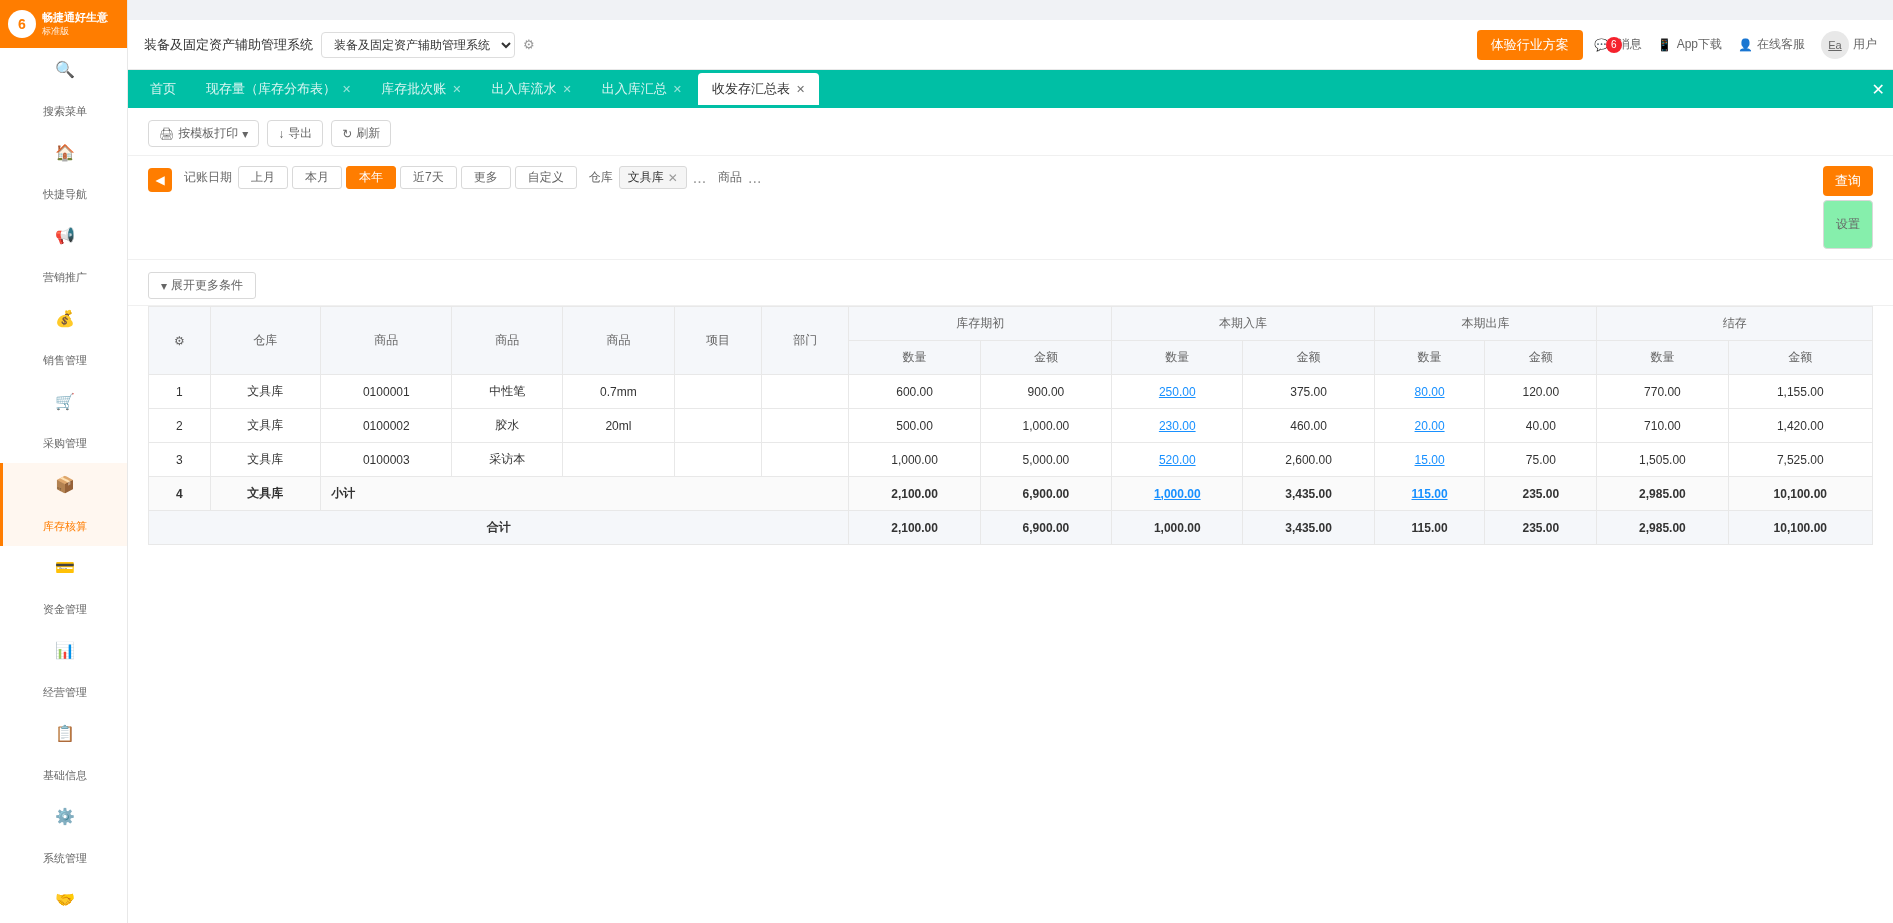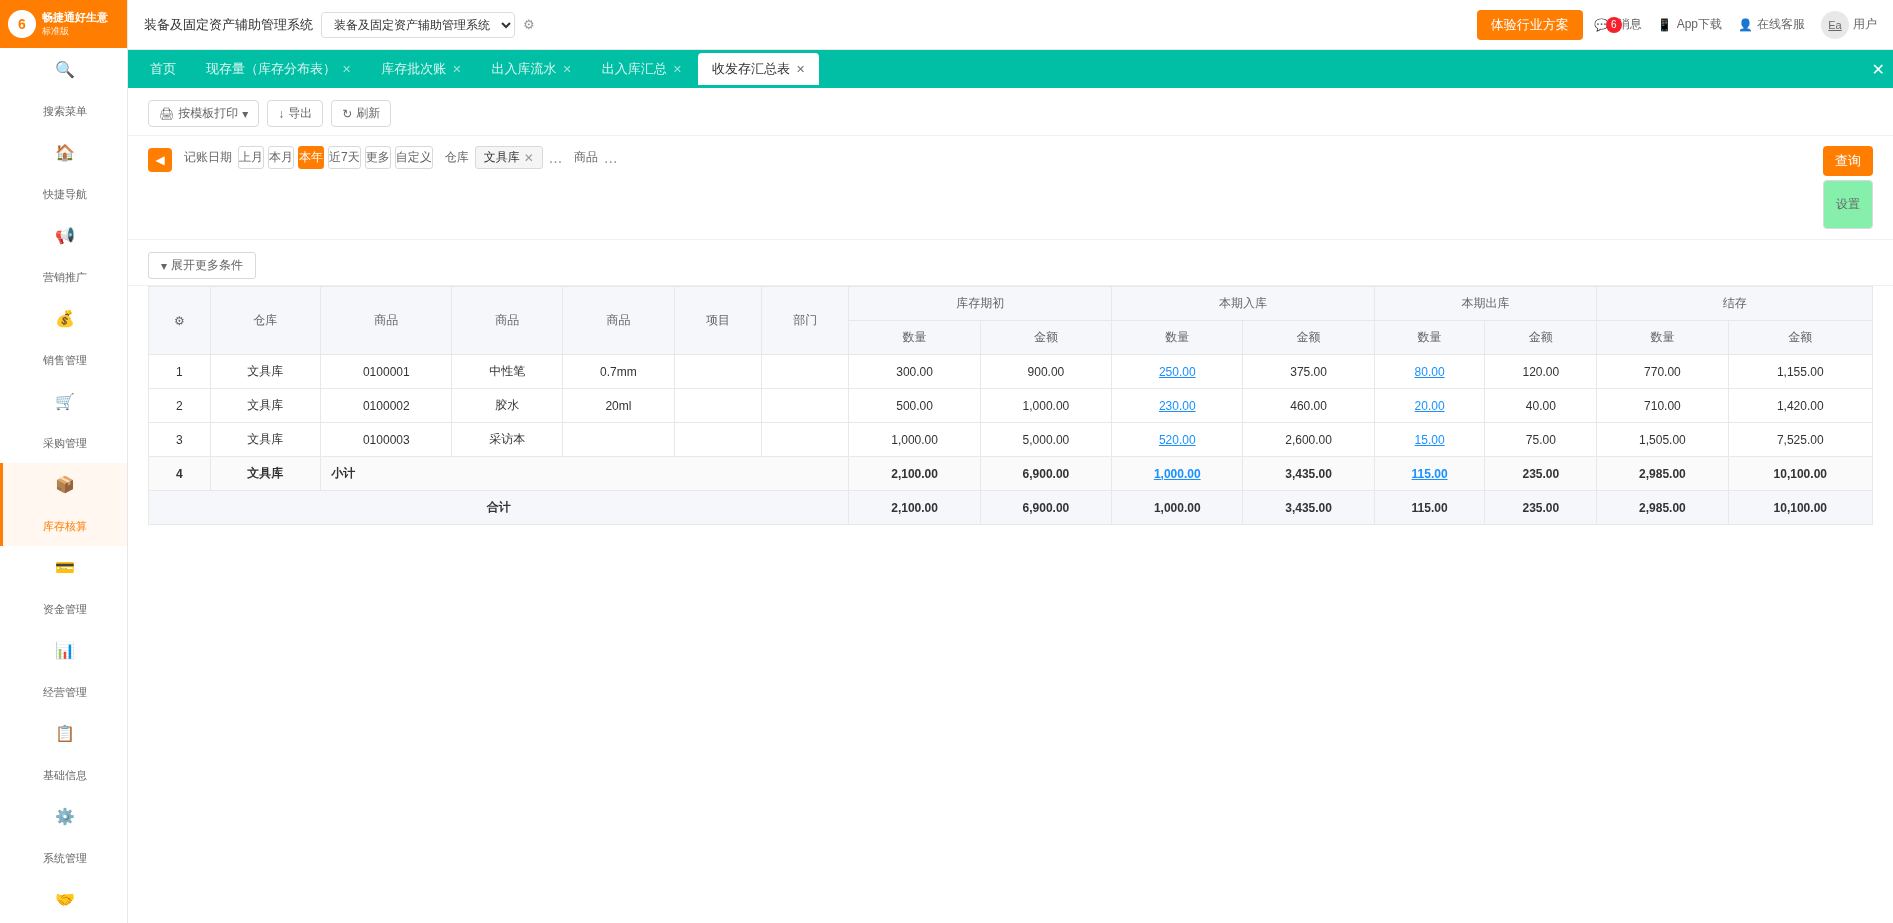--- a/index.html
+++ b/index.html
@@ -11,21 +11,21 @@
     .sidebar-logo-icon { width: 28px; height: 28px; background: #fff; border-radius: 50%; display: flex; align-items: center; justify-content: center; color: #ff7d00; font-weight: bold; font-size: 14px; }
     .sidebar-item { display: flex; flex-direction: column; align-items: center; padding: 12px 8px; cursor: pointer; color: #666; gap: 4px; border-left: 3px solid transparent; }
     .sidebar-item.active { background: #fff7f0; color: #ff7d00; border-left-color: #ff7d00; }
     .sidebar-item-icon { font-size: 16px; }
     .sidebar-item-label { font-size: 11px; text-align: left; margin-top: 21px; }
 
     
     .main { flex: 1; display: flex; flex-direction: column; overflow: hidden; }
 
     
-    .topbar { height: 50px; background: #fff; display: flex; align-items: center; padding: 0 16px; border-bottom: 1px solid #e8e8e8; gap: 12px; }
+    .topbar { height: 50px; background: #fff; display: flex; align-items: center; padding: 0 16px; border-bottom: 1px solid #e8e8e8; gap: 12px; margin-top: 20px; }
     .topbar-title { font-size: 13px; color: #333; flex: 1; display: flex; align-items: center; gap: 8px; }
     .topbar-select { border: 1px solid #ddd; padding: 4px 8px; border-radius: 4px; font-size: 12px; color: #333; background: #fff; }
     .topbar-btn-experience { background: #ff7d00; color: #fff; border: none; padding: 6px 14px; border-radius: 4px; cursor: pointer; font-size: 13px; }
     .topbar-actions { display: flex; align-items: center; gap: 16px; color: #666; font-size: 12px; }
     .topbar-action { display: flex; align-items: center; gap: 4px; cursor: pointer; }
     .badge { background: #f5222d; color: #fff; border-radius: 50%; width: 16px; height: 16px; font-size: 10px; display: flex; align-items: center; justify-content: center; }
     .user-avatar { width: 28px; height: 28px; background: #e8e8e8; border-radius: 50%; display: flex; align-items: center; justify-content: center; font-size: 11px; color: #666; text-decoration: underline; }
 
     
     .tabbar { background: #00bfa5; display: flex; align-items: center; height: 38px; padding: 0 8px; gap: 2px; }
@@ -43,21 +43,21 @@
     .page-title { font-size: 15px; font-weight: bold; color: #333; }
     .page-header-actions { display: flex; gap: 8px; align-items: center; }
     .btn-template { border: 1px solid #d9d9d9; background: #fff; padding: 4px 10px; border-radius: 4px; cursor: pointer; font-size: 12px; color: #666; display: flex; align-items: center; gap: 4px; }
     .btn-export { border: 1px solid #d9d9d9; background: #fff; padding: 4px 10px; border-radius: 4px; cursor: pointer; font-size: 12px; color: #666; display: flex; align-items: center; gap: 4px; }
     .btn-refresh { border: 1px solid #d9d9d9; background: #fff; padding: 4px 10px; border-radius: 4px; cursor: pointer; font-size: 12px; color: #666; display: flex; align-items: center; gap: 4px; }
     .filter-toggle { width: 24px; height: 24px; background: #ff7d00; color: #fff; border-radius: 4px; display: flex; align-items: center; justify-content: center; cursor: pointer; flex-shrink: 0; margin-top: 2px; }
     .filter-line { display: flex; align-items: center; gap: 12px; flex-wrap: wrap; }
     .filter-group { display: flex; align-items: center; gap: 6px; }
     .filter-label { color: #666; font-size: 12px; flex-shrink: 0; }
     .date-btns { display: flex; gap: 4px; align-items: center; }
-    .date-btn { padding: 2px 0; border: 1px solid #d9d9d9; border-radius: 3px; cursor: pointer; font-size: 12px; color: #666; background: #fff; }
+    .date-btn { padding: 2px 12px; border: 1px solid #d9d9d9; border-radius: 3px; cursor: pointer; font-size: 12px; color: #666; background: #fff; }
     .date-btn.active { background: #ff7d00; color: #fff; border-color: #ff7d00; }
     .date-range { font-size: 11px; color: #999; margin-top: 2px; }
     .filter-tag { display: flex; align-items: center; gap: 4px; background: #f5f5f5; border: 1px solid #d9d9d9; border-radius: 3px; padding: 2px 8px; font-size: 12px; color: #333; }
     .filter-tag-close { cursor: pointer; color: #999; }
     .filter-dots { color: #999; cursor: pointer; font-size: 16px; }
     .expand-btn { display: flex; align-items: center; gap: 4px; color: #666; cursor: pointer; font-size: 12px; padding: 4px 12px; border: 1px solid #d9d9d9; border-radius: 3px; background: #fff; margin: 6px 0 0 20px; }
 
     
     .query-section { display: flex; flex-direction: column; gap: 4px; margin-left: auto; }
     .btn-query { background: #ff7d00; color: #fff; border: none; padding: 6px 8px; border-radius: 4px; cursor: pointer; font-size: 13px; }
@@ -293,21 +293,21 @@
           <tbody>
 
             <tr>
               <td>1</td>
               <td>文具库</td>
               <td>0100001</td>
               <td>中性笔</td>
               <td>0.7mm</td>
               <td></td>
               <td></td>
-              <td>300.00</td>
+              <td>600.00</td>
               <td>900.00</td>
               <td><a class="link-text">250.00</a></td>
               <td>375.00</td>
               <td><a class="link-text">80.00</a></td>
               <td>120.00</td>
               <td>770.00</td>
               <td>1,155.00</td>
             </tr>
 
             <tr>

